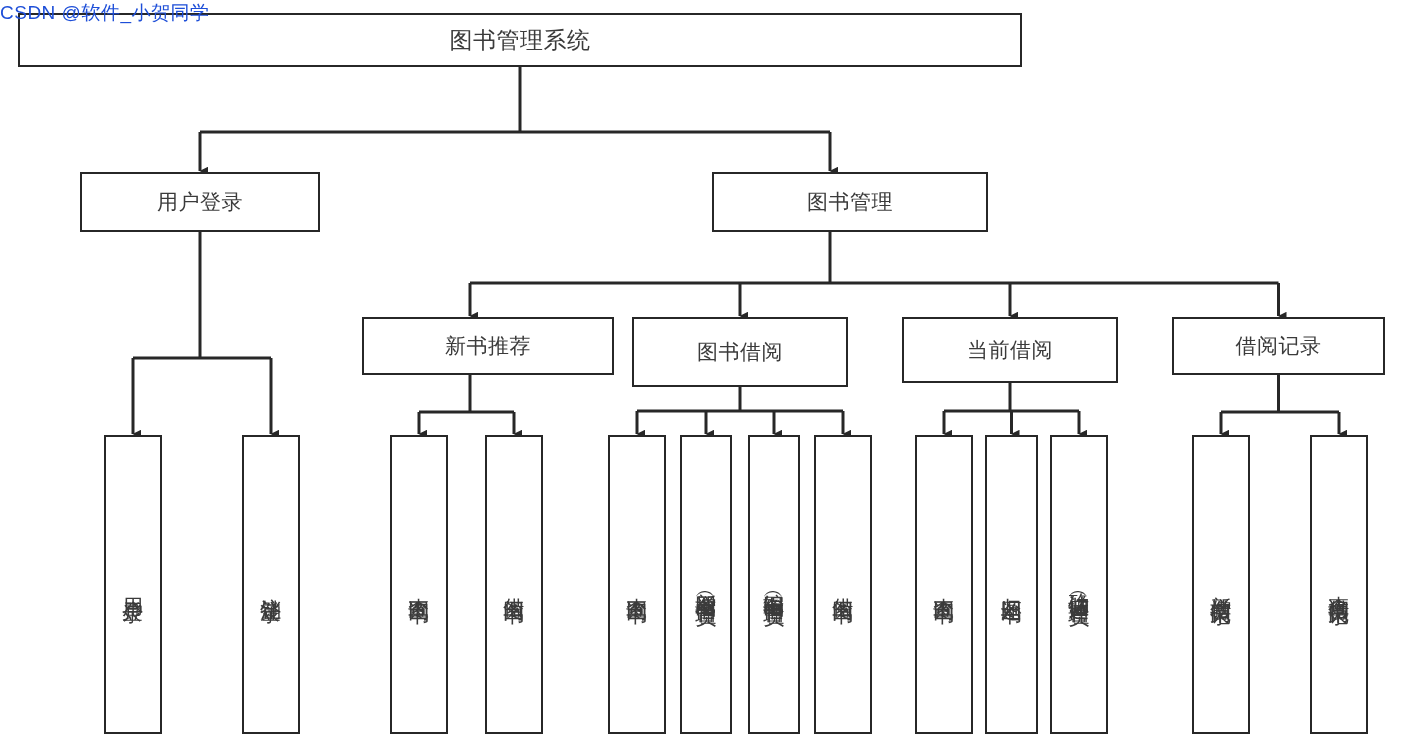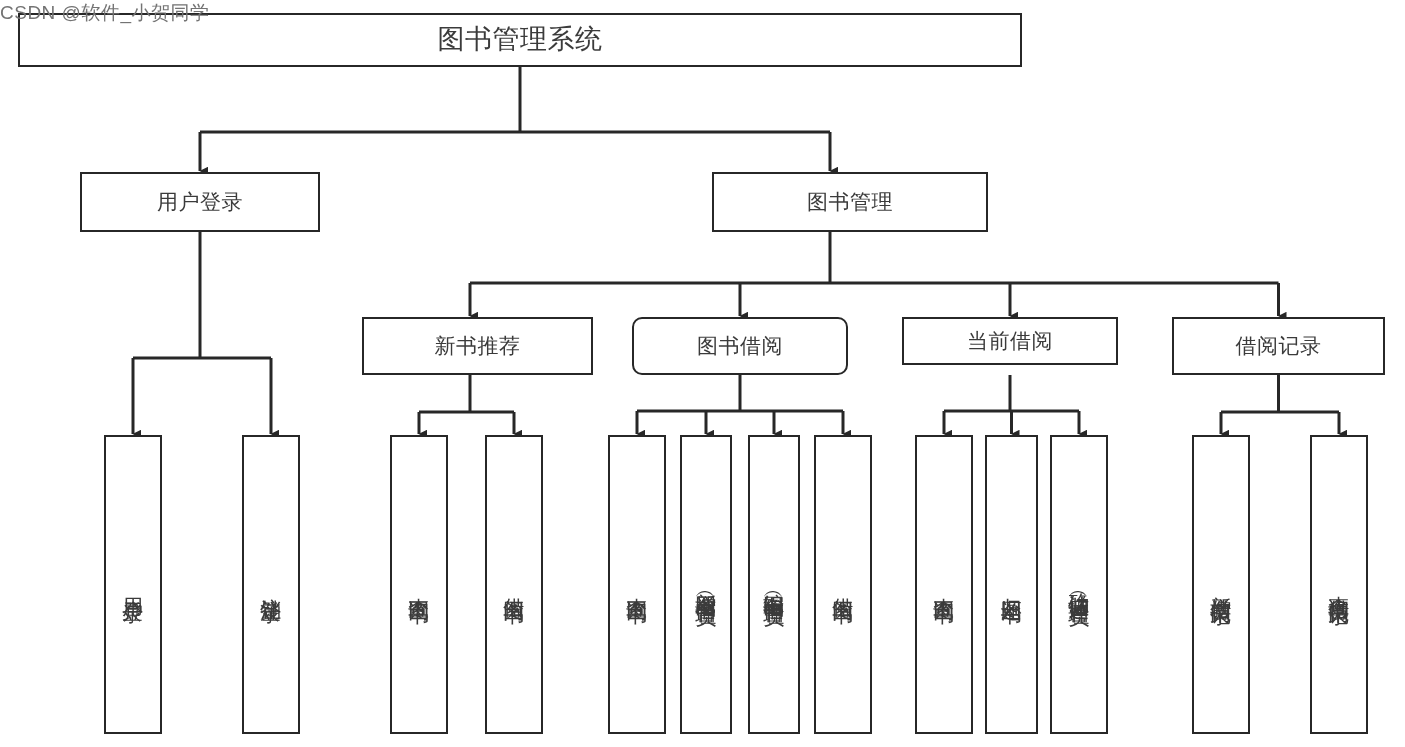--- a/index.html
+++ b/index.html
@@ -33,37 +33,37 @@
     display: flex;
     align-items: center;
     justify-content: center;
     text-align: center;
     font-size: 21px;
     line-height: 1.25;
     letter-spacing: 0.5px;
     z-index: 2;
   }
   .node.root {
-    font-size: 27px;
+    font-size: 23px;
   }
   .node.leaf {
     writing-mode: vertical-rl;
     text-orientation: upright;
     font-size: 21px;
     line-height: 1.32;
     letter-spacing: 2px;
     padding: 4px 0;
     white-space: nowrap;
   }
   .node .label {
     display: block;
   }
   .watermark {
     position: absolute;
-    color: #737373;
+    color: #1d4ed8;
     font-size: 19px;
     white-space: nowrap;
     z-index: 3;
     letter-spacing: 0.5px;
   }
 </style>
 </head>
 <body>
 
 <div id="canvas">
@@ -113,27 +113,27 @@
   <div id="nodes-layer">
       <div class="node root" style="left: 18px; top: 13px; width: 1004px; height: 54px;">
         <span class="label">图书管理系统</span>
       </div>
       <div class="node" style="left: 80px; top: 172px; width: 240px; height: 60px;">
         <span class="label">用户登录</span>
       </div>
       <div class="node" style="left: 712px; top: 172px; width: 276px; height: 60px;">
         <span class="label">图书管理</span>
       </div>
-      <div class="node" style="left: 362px; top: 317px; width: 231px; height: 58px;">
+      <div class="node" style="left: 362px; top: 317px; width: 252px; height: 58px;">
         <span class="label">新书推荐</span>
       </div>
-      <div class="node" style="left: 632px; top: 317px; width: 216px; height: 58px; border-radius: 10px;">
+      <div class="node" style="left: 632px; top: 317px; width: 216px; height: 70px;">
         <span class="label">图书借阅</span>
       </div>
-      <div class="node" style="left: 902px; top: 317px; width: 216px; height: 48px;">
+      <div class="node" style="left: 902px; top: 317px; width: 216px; height: 66px;">
         <span class="label">当前借阅</span>
       </div>
       <div class="node" style="left: 1172px; top: 317px; width: 213px; height: 58px; font-family: Liberation Serif, serif;">
         <span class="label">借阅记录</span>
       </div>
       <div class="node leaf" style="left: 104px; top: 435px; width: 58px; height: 299px;">
         <span class="label">用户登录</span>
       </div>
       <div class="node leaf" style="left: 242px; top: 435px; width: 58px; height: 299px;">
         <span class="label">注销登录</span>

